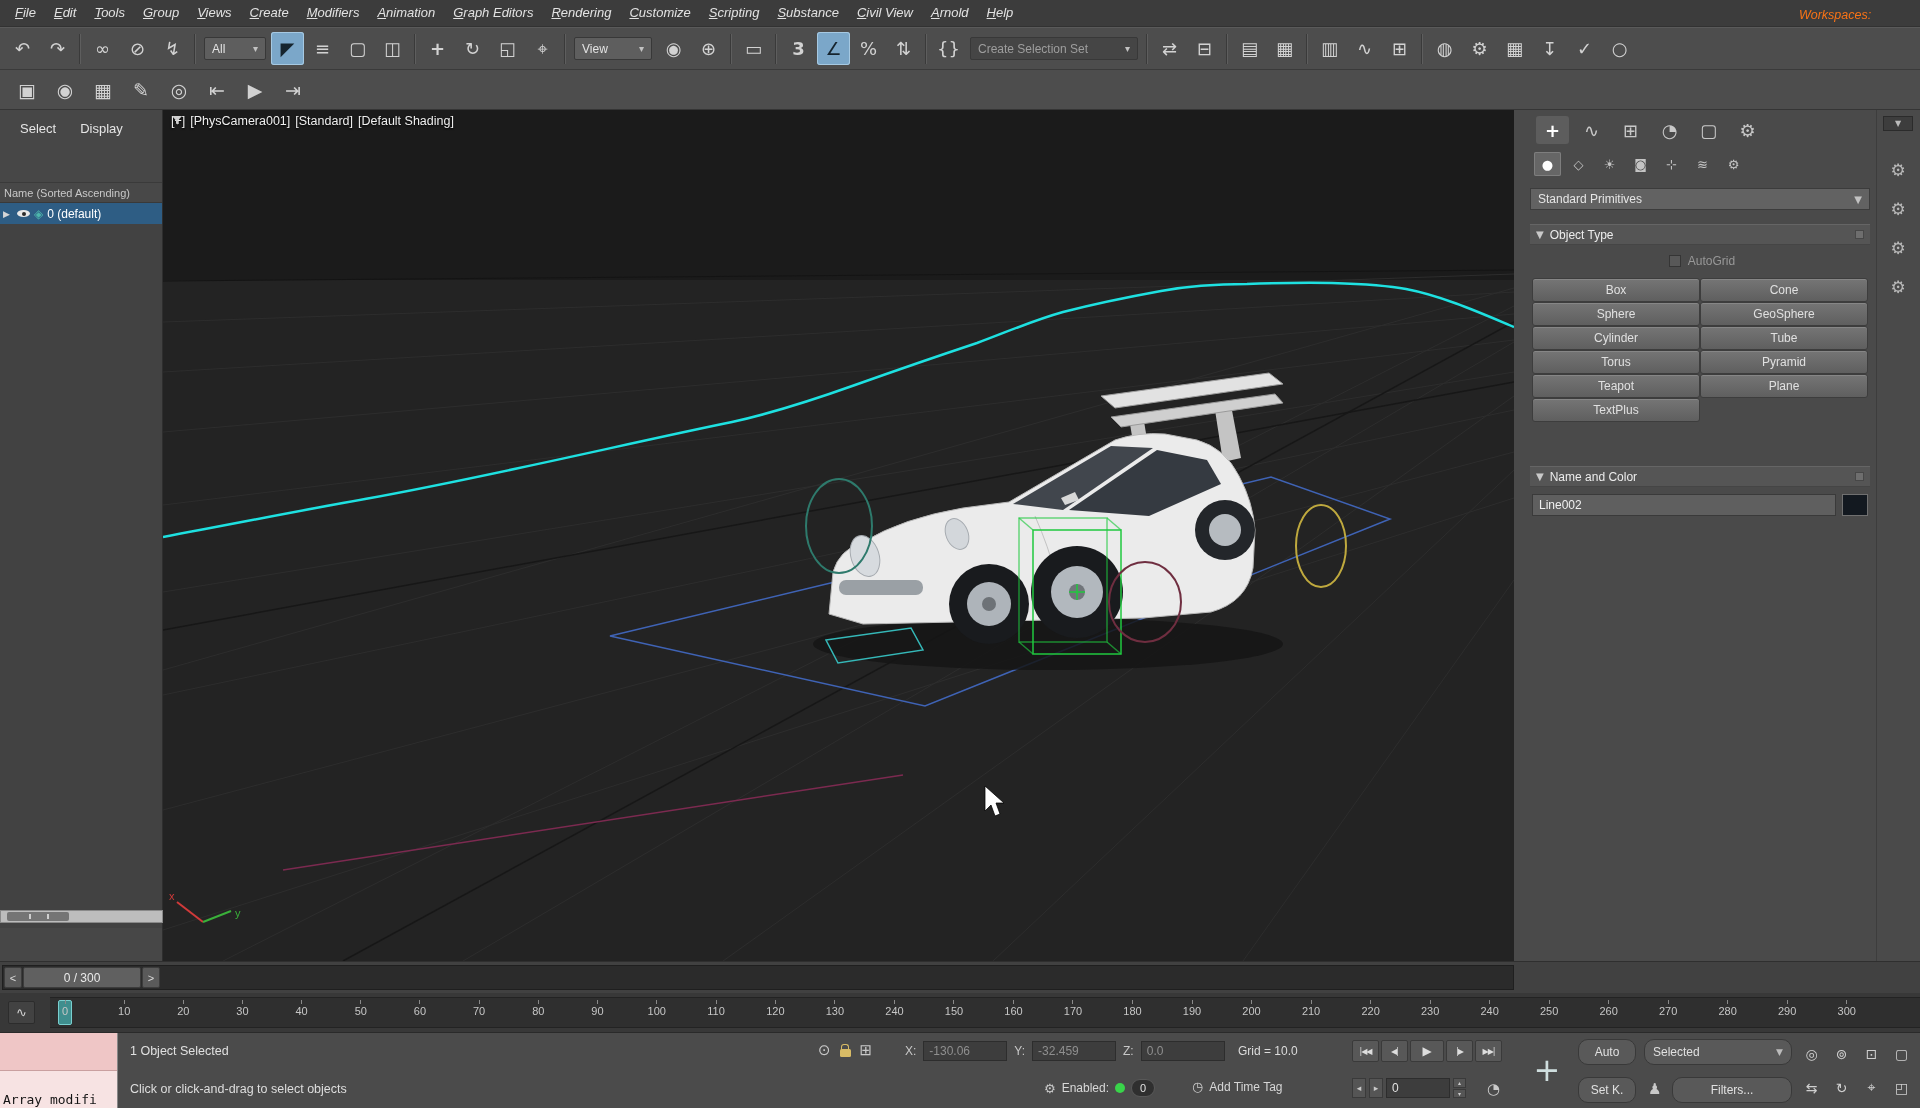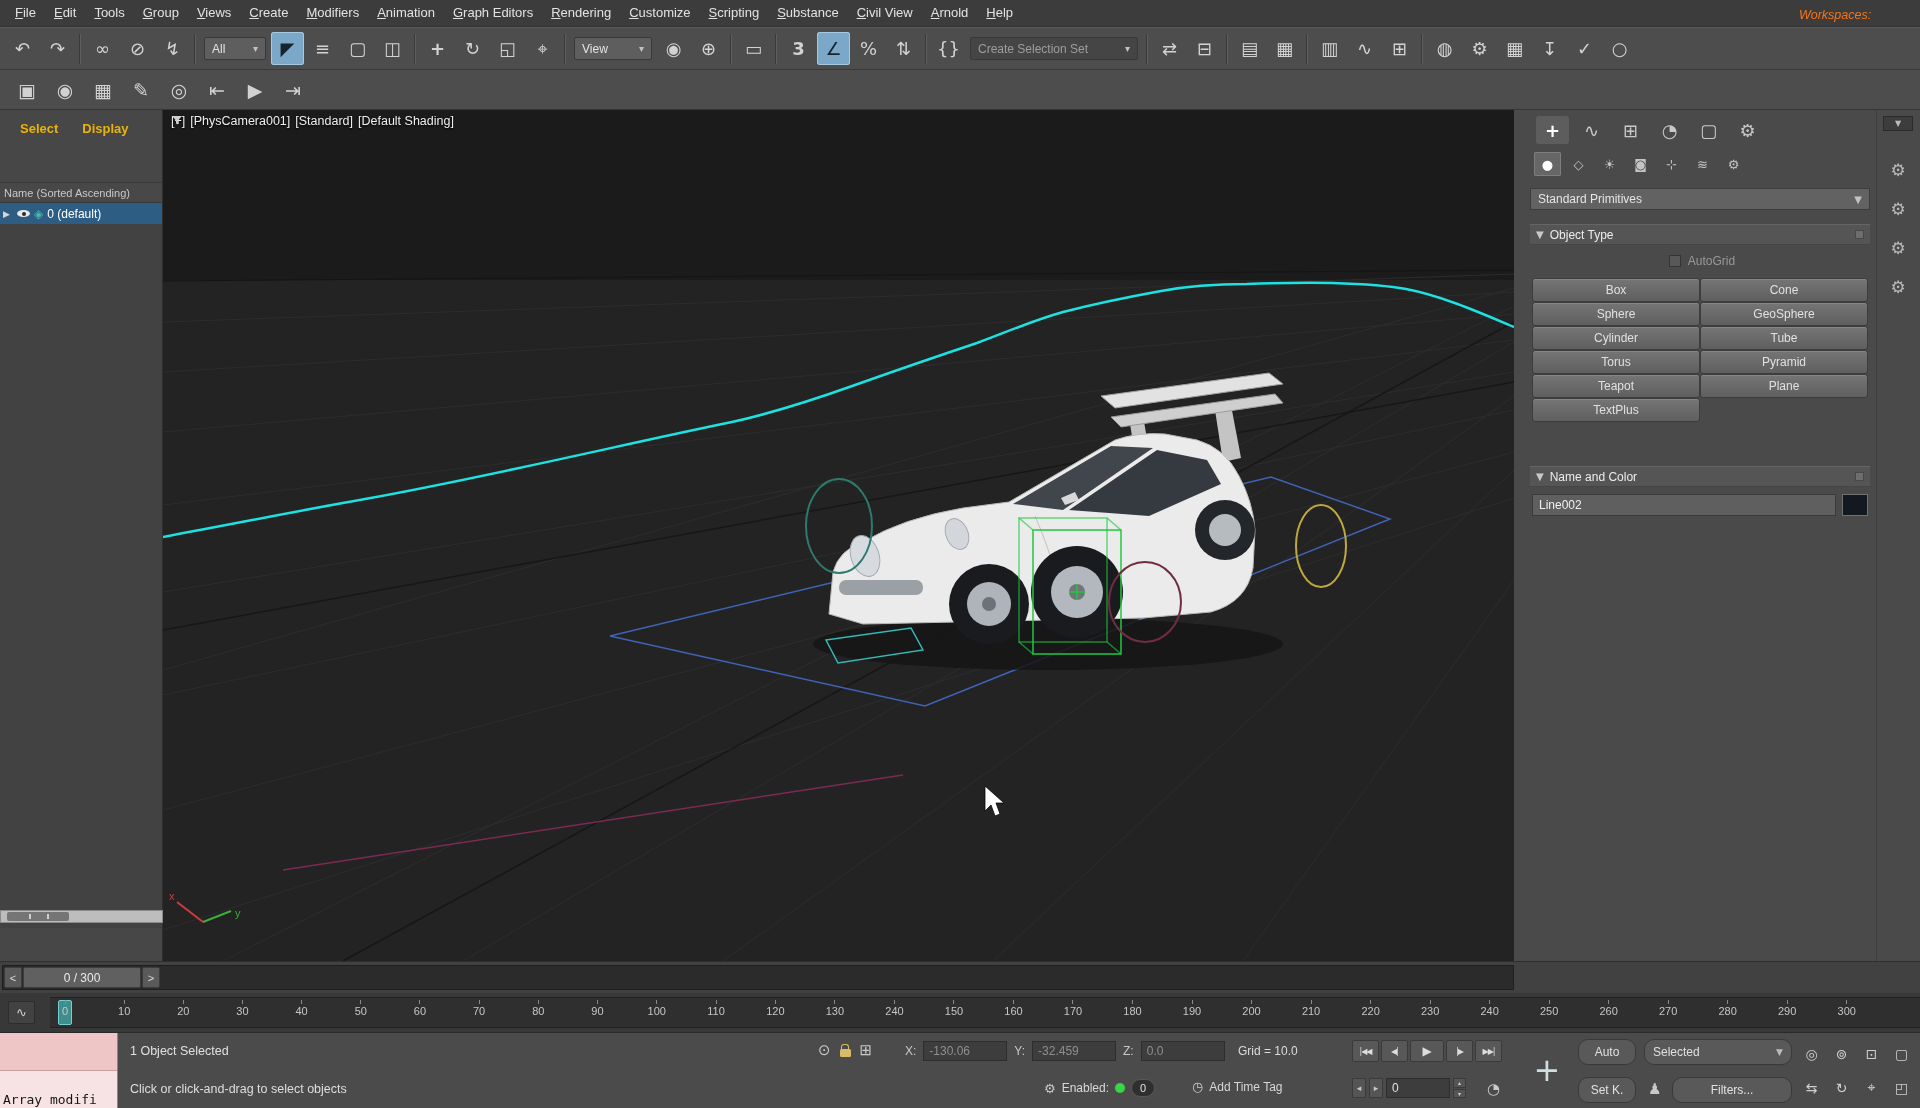--- a/index.html
+++ b/index.html
@@ -14,39 +14,39 @@
   .ui.dropdown, .ui.combo { height:23px; background:#5e5e5e; border:1px solid #383838; border-radius:2px; margin:0 4px; padding:0 7px; font-size:12px; color:#e3e3e3; font-family:"Liberation Sans", sans-serif; justify-content:space-between; }
   .ui.dropdown::after, .ui.combo::after { content:"▾"; font-size:10px; color:#c2c2c2; margin-left:8px; font-family:"DejaVu Sans", sans-serif; }
   .ui.combo { background:#454545; color:#9e9e9e; }
   .w56{ width:62px; } .w72{ width:78px; } .w150{ width:168px; }
   .active { background:#7ba7c9 !important; color:#16242e !important; box-shadow:inset 0 0 0 1px #a6c9e2; }
   .bold { font-weight:bold; }
   .teal{ color:#6cc5c5; } .orange{ color:#d89a55; } .green{ color:#79cf85; } .purple{ color:#b08cd8; }
 
   
   .menubar { position:absolute; left:0; top:0; width:1920px; height:27px; background:#3c3c3c; display:flex; align-items:center; padding-left:6px; border-bottom:1px solid #323232; }
-  .menus { display:flex; height:100%; align-items:center; }
+  .menus { display:flex; height:100%; align-items:center;font-style:italic; }
   .menu-item { padding:0 9px; line-height:26px; font-size:13px; color:#e2e2e2; }
   .menu-item u { text-decoration:underline; }
   .menubar-right { margin-left:auto; display:flex; align-items:center; gap:12px; padding-right:10px;flex-direction:column; }
   .signin { height:21px; min-width:150px; background:#2f2f2f; border:1px solid #555; display:flex; align-items:center; gap:7px; padding:0 9px; font-size:12.5px; }
   .signin .caret { margin-left:auto; font-family:"DejaVu Sans",sans-serif; font-size:9px; color:#bbb; }
   .ws-label { color:#f97316; font-size:12.5px;font-style:italic; }
   .ws-value { display:flex; align-items:flex-end; gap:26px; color:#e0e0e0; font-size:12.5px; padding:2px 6px; }
   .ws-value .caret { font-family:"DejaVu Sans",sans-serif; font-size:9px; color:#999; }
 
   
   .toolbar1 { position:absolute; left:0; top:27px; width:1920px; height:43px; background:#4d4d4d; border-top:1px solid #5a5a5a; border-bottom:1px solid #3a3a3a; display:flex; align-items:center; padding:0 5px; }
   .toolbar2 { position:absolute; left:0; top:70px; width:1920px; height:40px; background:#4d4d4d; border-bottom:1px solid #353535; display:flex; align-items:center; padding:0 8px; }
   .toolbar2 .ui.icon { width:36px; height:32px; font-size:19px; }
 
   
   .left-panel { position:absolute; left:0; top:110px; width:163px; height:851px; background:#474747; border-right:1px solid #2e2e2e; }
   .lp-menus { display:flex; gap:4px; height:36px; align-items:center; padding-left:10px; }
-  .lp-menu { padding:0 10px; font-size:13px; color:#eab308;font-weight:bold; }
+  .lp-menu { padding:0 10px; font-size:13px; color:#e5e5e5; }
   .lp-list { position:absolute; left:0; top:72px; width:100%; height:746px; background:#424242; border-top:1px solid #3a3a3a; }
   .lp-colheader { height:20px; display:flex; align-items:center; padding-left:4px; font-size:11px; color:#c8c8c8; background:#484848; border-bottom:1px solid #393939; }
   .lp-row { height:21px; display:flex; align-items:center; gap:4px; padding-left:3px; background:#2e5d84; color:#fff; }
   .lp-expand { font-family:"DejaVu Sans",sans-serif; font-size:9px; color:#d6d6d6; width:10px; }
   .eye { width:13px; height:13px; position:relative; display:inline-block; }
   .eye::before { content:""; position:absolute; left:0; top:3px; width:13px; height:7px; background:#e8e8e8; border-radius:50%; }
   .eye::after { content:""; position:absolute; left:4.5px; top:4.5px; width:4px; height:4px; background:#2b2b2b; border-radius:50%; }
   .layer-glyph { font-family:"DejaVu Sans",sans-serif; color:#4db6ac; font-size:12px; }
   .lp-hscroll { position:absolute; left:0; top:800px; width:163px; height:13px; background:#bdbdbd; border:1px solid #8a8a8a; }
   .lp-thumb { position:absolute; left:6px; top:1px; width:62px; height:9px; background:#757575; border-radius:2px; }

